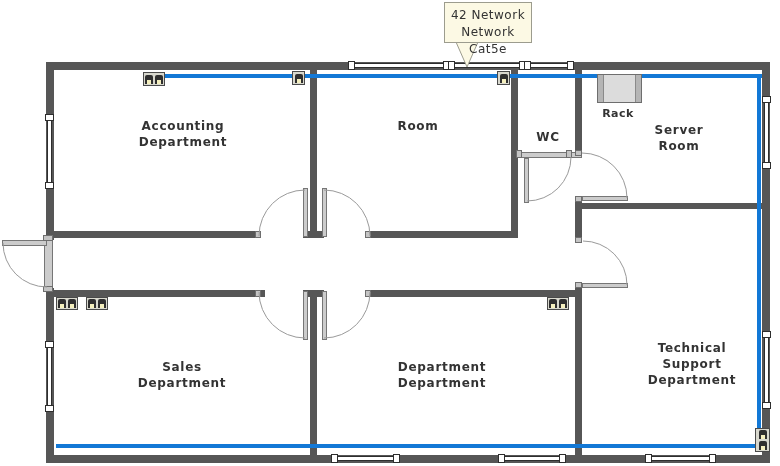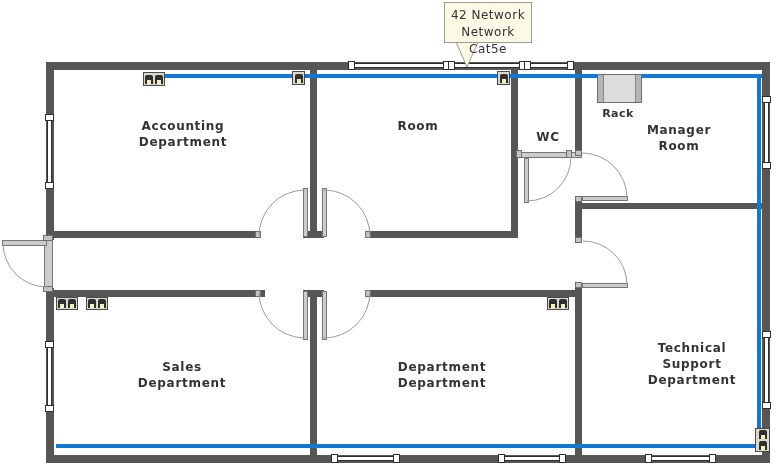--- a/index.html
+++ b/index.html
@@ -162,21 +162,21 @@
     <span>Accounting</span>
     <span>Department</span>
   </div>
   <div class="label" style="left:338px;top:118px;width:160px">
     <span>Room</span>
   </div>
   <div class="label" style="left:518px;top:129px;width:60px">
     <span>WC</span>
   </div>
   <div class="label" style="left:599px;top:122px;width:160px">
-    <span>Manager</span>
+    <span>Server</span>
     <span>Room</span>
   </div>
   <div class="label" style="left:82px;top:359px;width:200px">
     <span>Sales</span>
     <span>Department</span>
   </div>
   <div class="label" style="left:342px;top:359px;width:200px">
     <span>Department</span>
     <span>Department</span>
   </div>

